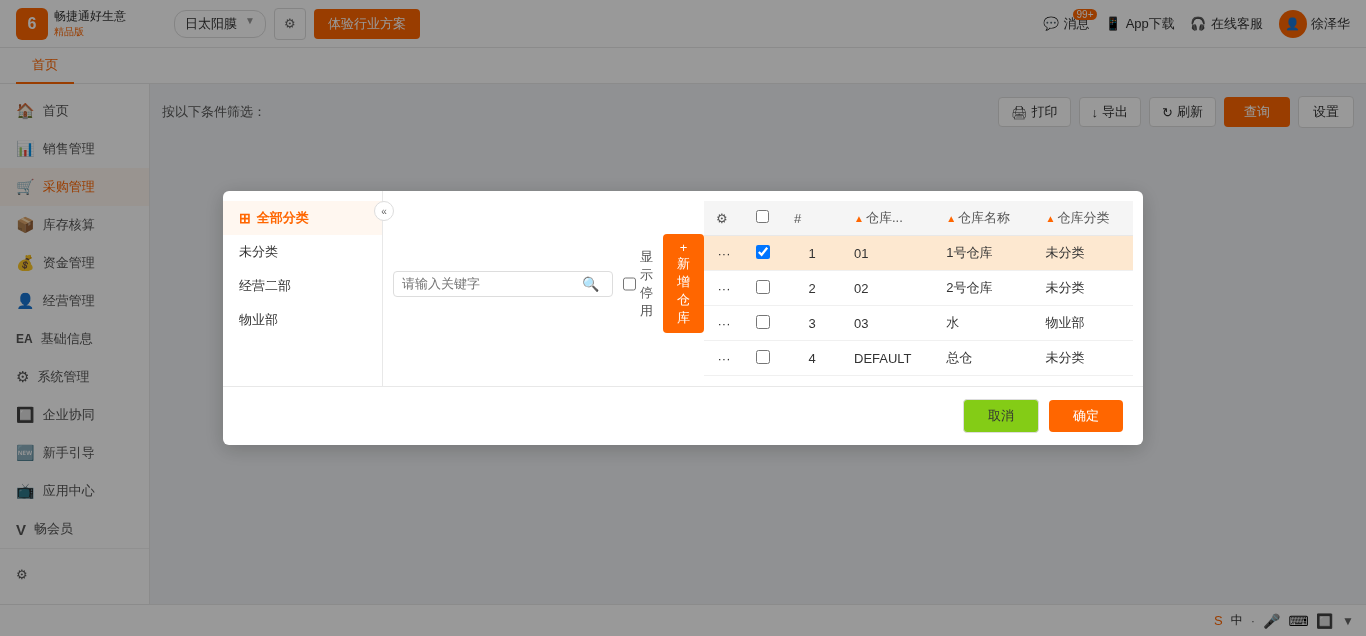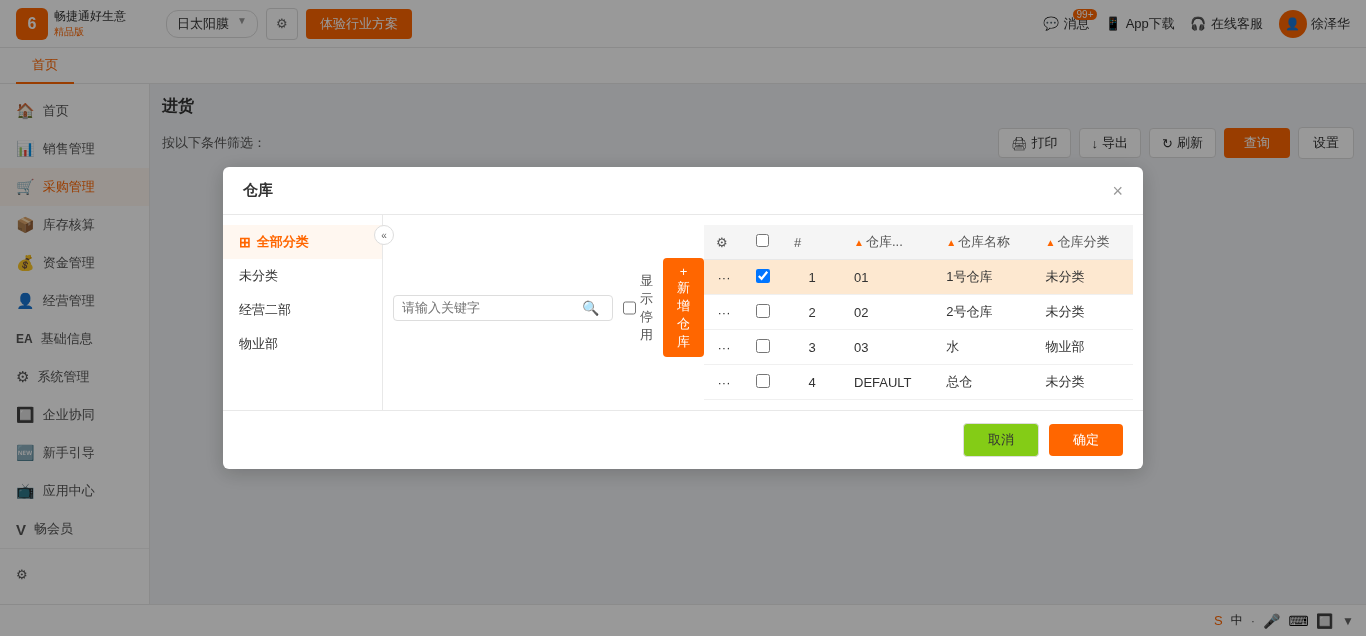--- a/index.html
+++ b/index.html
@@ -28,21 +28,21 @@
       display: flex; align-items: center; justify-content: center;
       color: #fff; font-weight: bold; font-size: 16px;
       margin-right: 6px;
     }
     .logo-text { font-size: 12px; color: #333; line-height: 1.3; }
     .logo-sub { font-size: 10px; color: #f60; }
 
     .store-selector {
       display: flex; align-items: flex-start;
       border: 1px solid #ddd; border-radius: 12px;
-      padding: 4px 10px; cursor: pointer; 
+      padding: 4px 10px; cursor: pointer; margin-left: 8px;
       font-size: 13px; color: #333;
     }
     .store-selector .arrow { margin-left: 8px; color: #999; font-size: 10px; }
 
     .gear-btn {
       width: 32px; height: 32px;
       border: 1px solid #ddd; border-radius: 4px;
       display: flex; align-items: center; justify-content: center;
       cursor: pointer; margin-left: 8px; color: #666;
     }
@@ -436,21 +436,20 @@
       <span>畅会员</span>
     </div>
     <div class="sidebar-bottom">
       <div class="sidebar-item">
         <span>⚙</span>
       </div>
     </div>
   </div>
 
   <div class="content">
-    <div class="page-title">进货</div>
     <div class="toolbar">
       <span class="filter-label">按以下条件筛选：</span>
       <div style="display:flex;align-items:center;gap:8px;margin-left:auto;">
         <button class="action-btn">
           <span>🖨</span>
           <span>打印</span>
         </button>
         <button class="action-btn">
           <span>↓</span>
           <span>导出</span>
@@ -462,24 +461,20 @@
         <button class="query-btn">查询</button>
         <button class="set-btn">设置</button>
       </div>
     </div>
   </div>
 </div>
 
 <div class="modal-overlay">
   <div class="modal">
 
-    <div class="modal-header">
-      <span class="modal-title">仓库</span>
-      <span class="modal-close">×</span>
-    </div>
 
     <div class="modal-body">
 
       <div class="category-panel">
         <div class="collapse-btn">«</div>
         <div class="category-item active">
           <span class="cat-grid-icon">⊞</span>
           <span>全部分类</span>
         </div>
         <div class="category-item">

